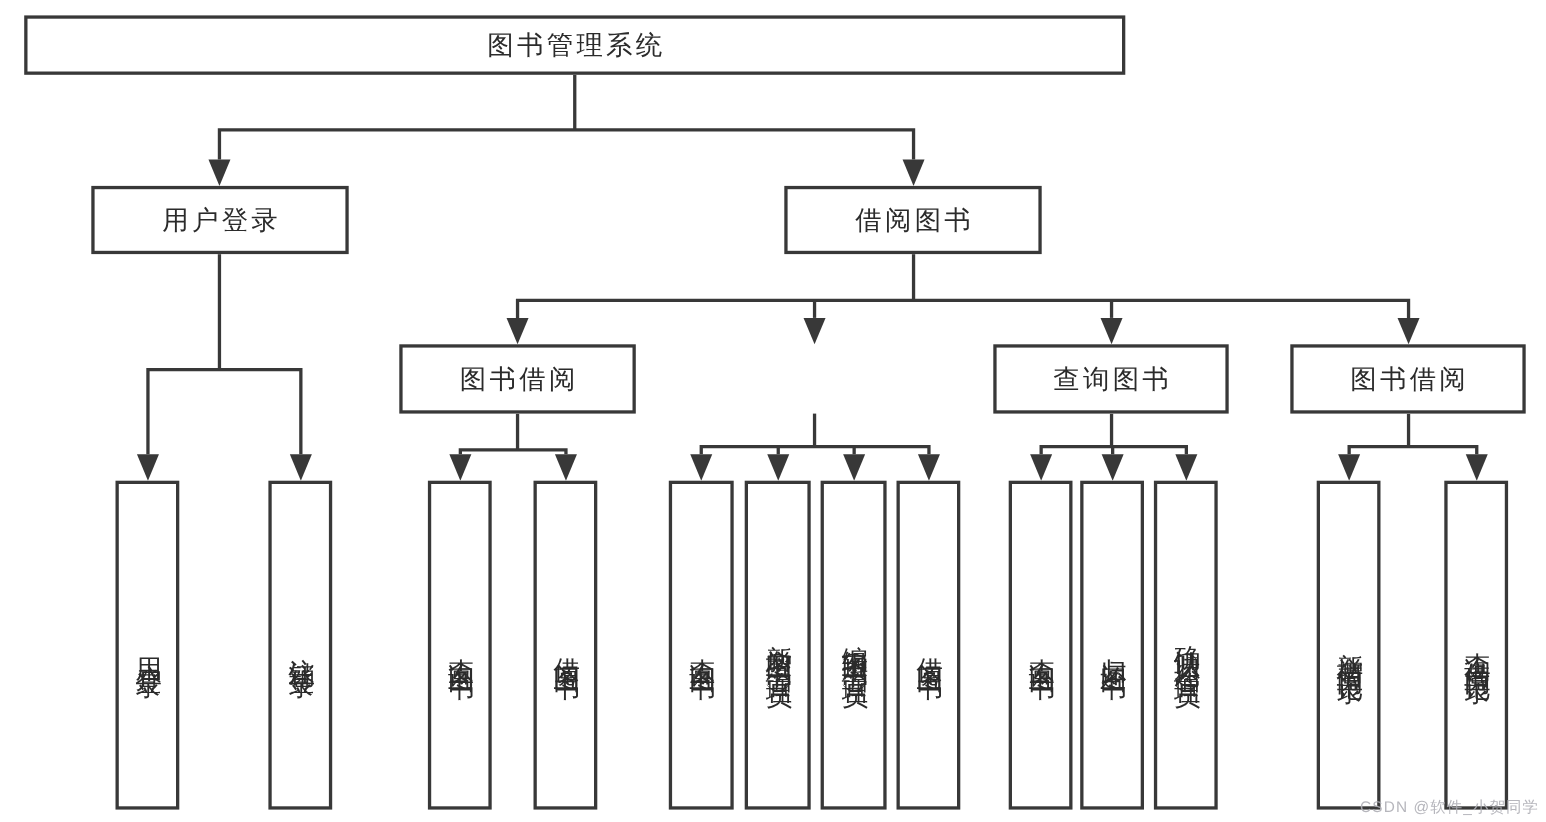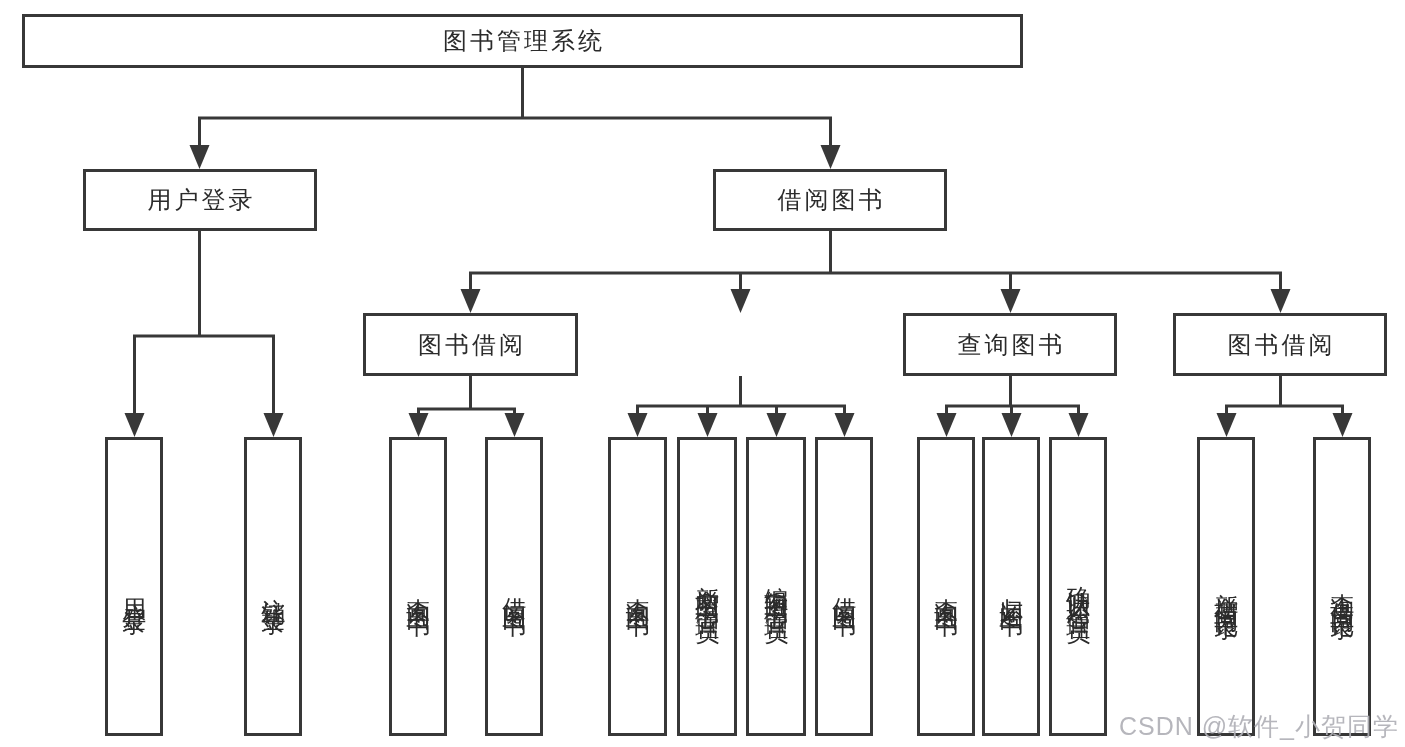--- a/index.html
+++ b/index.html
@@ -32,21 +32,21 @@
     writing-mode:vertical-rl;
     font-size:24px;
     letter-spacing:5px;
     line-height:1.1;
     padding-top:5px;
   }
   .watermark {
     position:absolute;
     right:6px;
     bottom:4px;
-    font-size:25px;
+    font-size:14px;
     letter-spacing:1px;
     color:rgba(176,176,182,0.92);
     white-space:nowrap;
     z-index:6;
     margin-top:44px;
   }
 </style>
 </head>
 <body>
 

